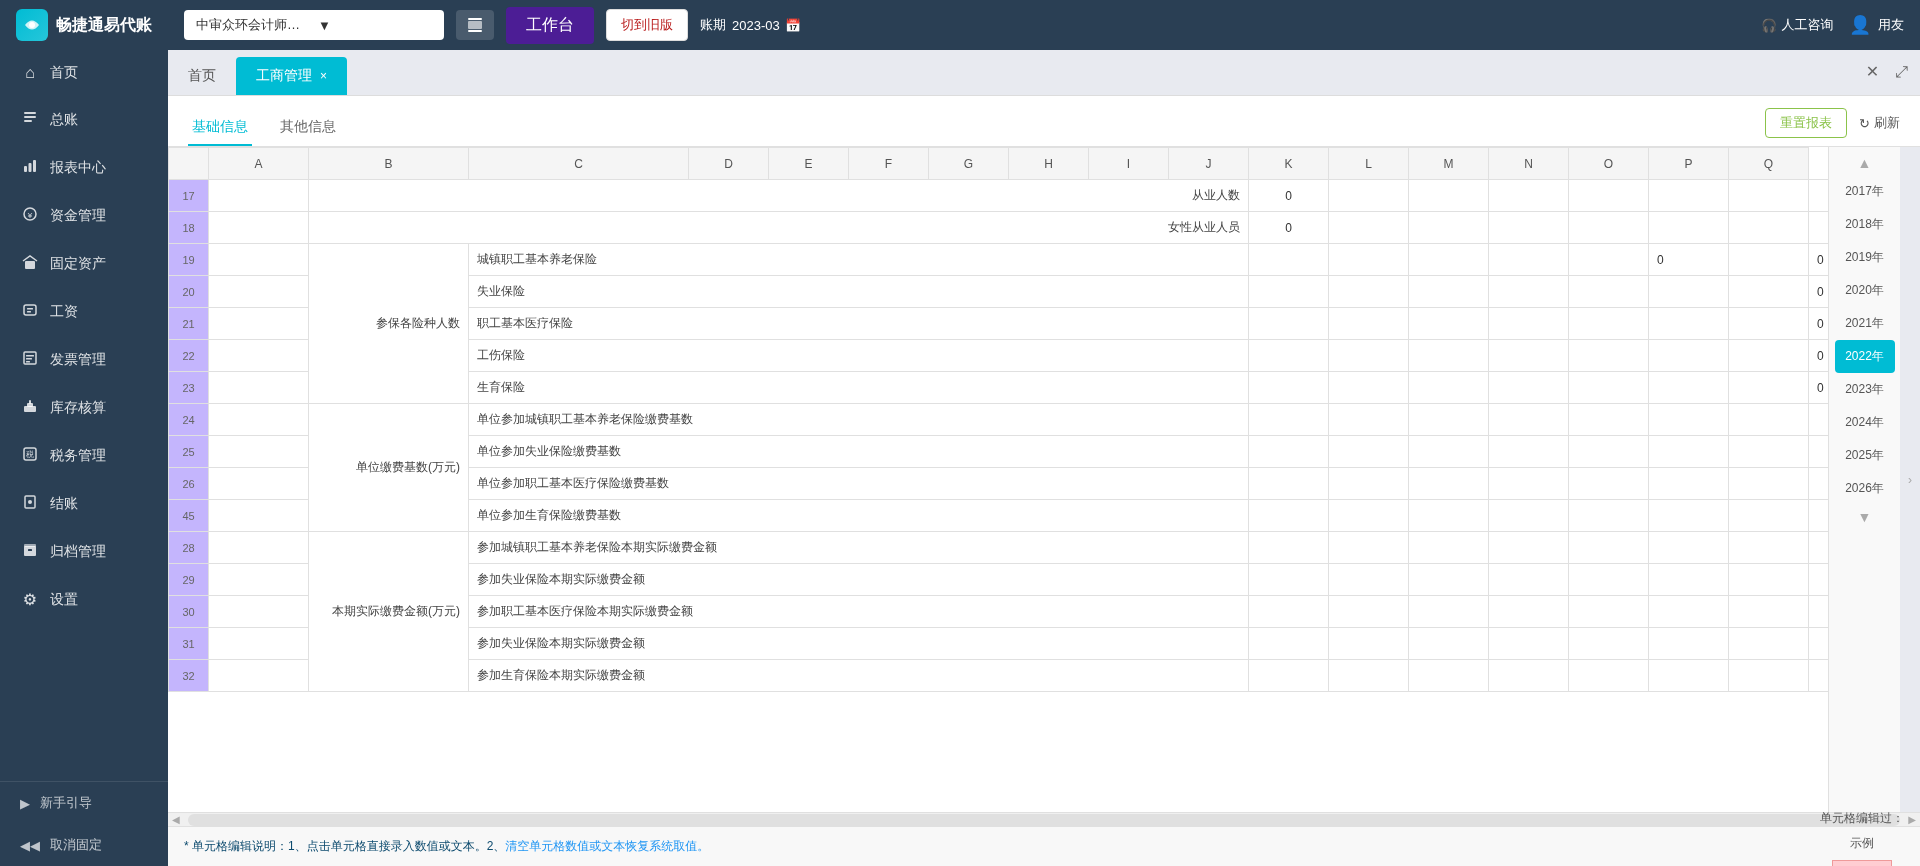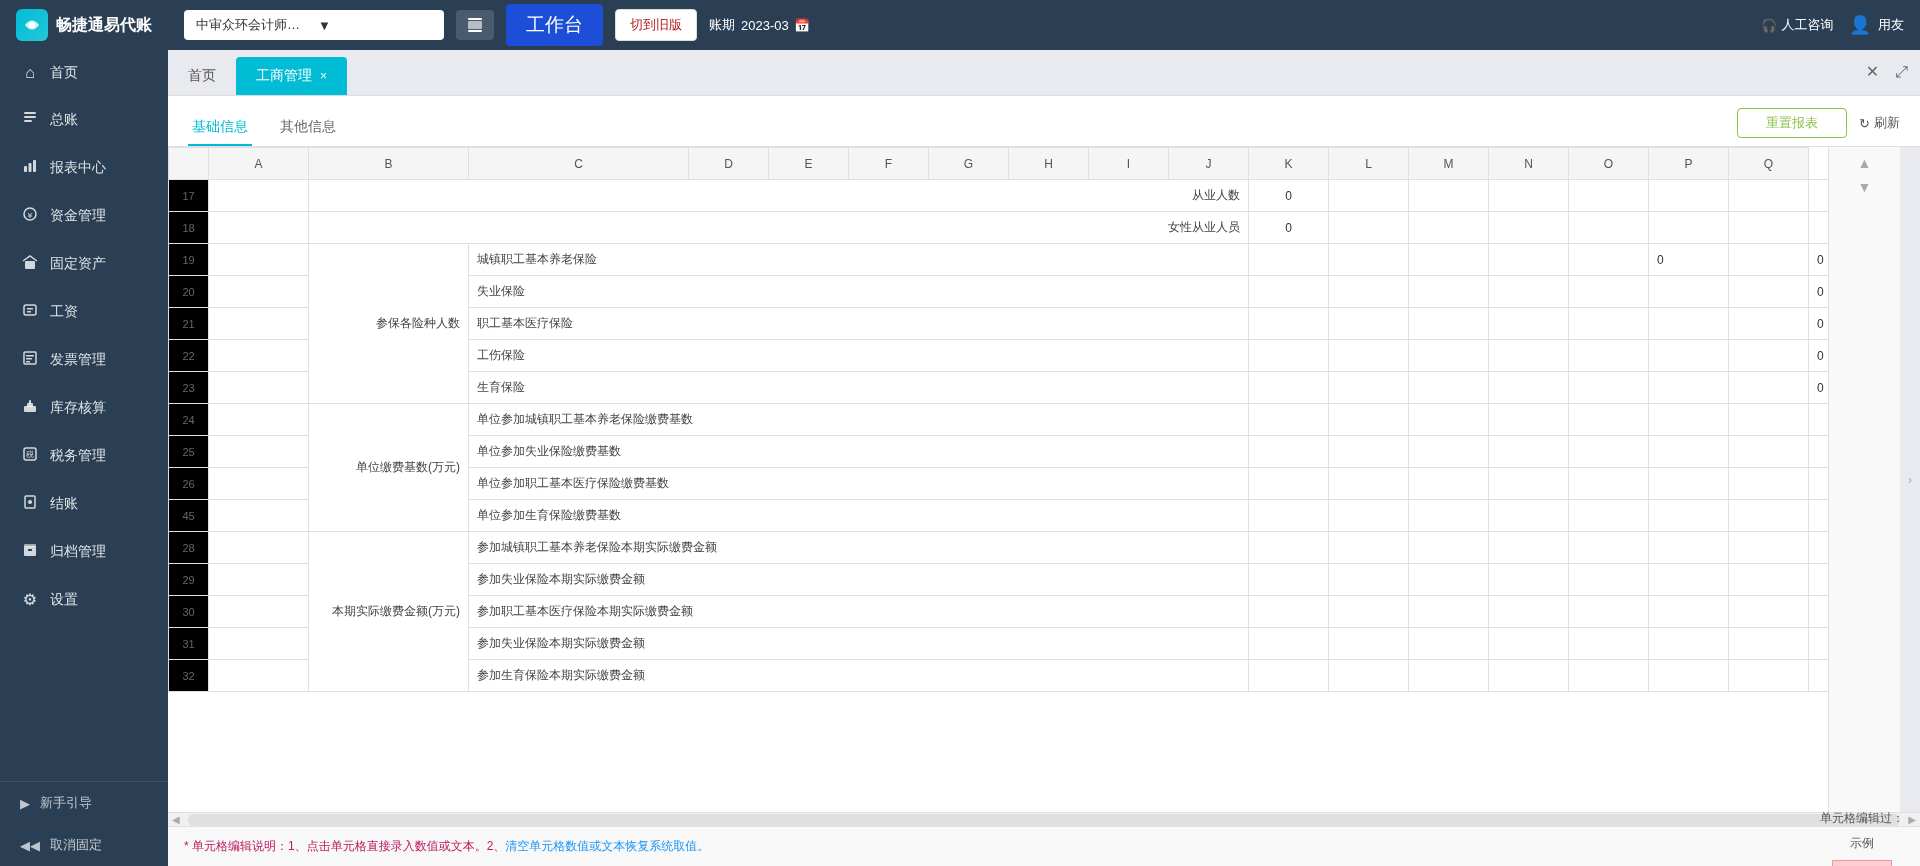--- a/index.html
+++ b/index.html
@@ -47,26 +47,26 @@
     .icon-btn {
       background: rgba(255,255,255,0.15);
       border: none;
       border-radius: 4px;
       padding: 6px 10px;
       color: white;
       cursor: pointer;
       display: flex; align-items: center; gap: 4px;
     }
     .workbench-btn {
-      background: #1d4ed8;
+      background: #4c1d95;
       border: none;
       border-radius: 4px;
       padding: 8px 20px;
       color: white;
-      font-size: 19px;
+      font-size: 16px;
       cursor: pointer;
     }
     .switch-btn {
       background: white;
       border: 1px solid #ddd;
       border-radius: 4px;
       padding: 6px 14px;
       color: #b91c1c;
       cursor: pointer;
       font-size: 13px;
@@ -224,21 +224,21 @@
     .sub-tab-actions {
       margin-left: auto;
       display: flex;
       gap: 12px;
       padding-bottom: 8px;
     }
     .reset-btn {
       border: 1px solid #8bc34a;
       color: #8bc34a;
       background: white;
-      padding: 5px 28px;
+      padding: 5px 14px;
       border-radius: 4px;
       cursor: pointer;
       font-size: 13px;
     }
     .refresh-btn {
       background: none;
       border: none;
       color: #555;
       cursor: pointer;
       display: flex; align-items: center; gap: 4px;
@@ -292,21 +292,21 @@
       z-index: 10;
     }
     .col-a { min-width: 100px; }
     .col-b { min-width: 160px; }
     .col-c { min-width: 220px; }
     .col-others { min-width: 80px; }
     .col-k { min-width: 80px; }
     .col-p { min-width: 80px; }
 
     .row-num-cell {
-      background: #000000;
+      background: #c4b5fd;
       text-align: center;
       color: #666;
       font-size: 11px;
       position: sticky;
       left: 0;
       z-index: 2;
     }
     .data-cell {
       background: white;
       color: #333;
@@ -357,21 +357,21 @@
       height: 40px;
       background: #f8f8f8;
       border-top: 1px solid #e0e0e0;
       display: flex;
       align-items: center;
       padding: 0 16px;
       font-size: 12px;
       color: #e74c3c;
       flex-shrink: 0;
     }
-    .status-bar .hint { color: #be185d; }
+    .status-bar .hint { color: #0c4a6e; }
     .status-bar .hint-blue { color: #2196F3; cursor: pointer; }
     .status-right {
       margin-left: auto;
       display: flex;
       align-items: center;
       gap: 8px;
       color: #555;
       flex-direction: column;
     }
     .example-box {
@@ -845,20 +845,32 @@
                   <td class="data-cell"></td>
                   <td class="data-cell"></td>
                   <td class="data-cell data-cell-value"></td>
                 </tr>
               </tbody>
           </table>
         </div>
 
         <div class="year-panel">
           <div class="year-nav-up">▲</div>
+          <div id="year-list">
+              <div class="year-item">2017年</div>
+              <div class="year-item">2018年</div>
+              <div class="year-item">2019年</div>
+              <div class="year-item">2020年</div>
+              <div class="year-item">2021年</div>
+              <div class="year-item active">2022年</div>
+              <div class="year-item">2023年</div>
+              <div class="year-item">2024年</div>
+              <div class="year-item">2025年</div>
+              <div class="year-item">2026年</div>
+            </div>
           <div class="year-nav-down">▼</div>
         </div>
 
         <div class="right-collapse">
           <span style="margin-top:auto;margin-bottom:auto;color:#aaa;font-size:12px;">›</span>
         </div>
 
       </div>
 
       <div class="h-scroll">

